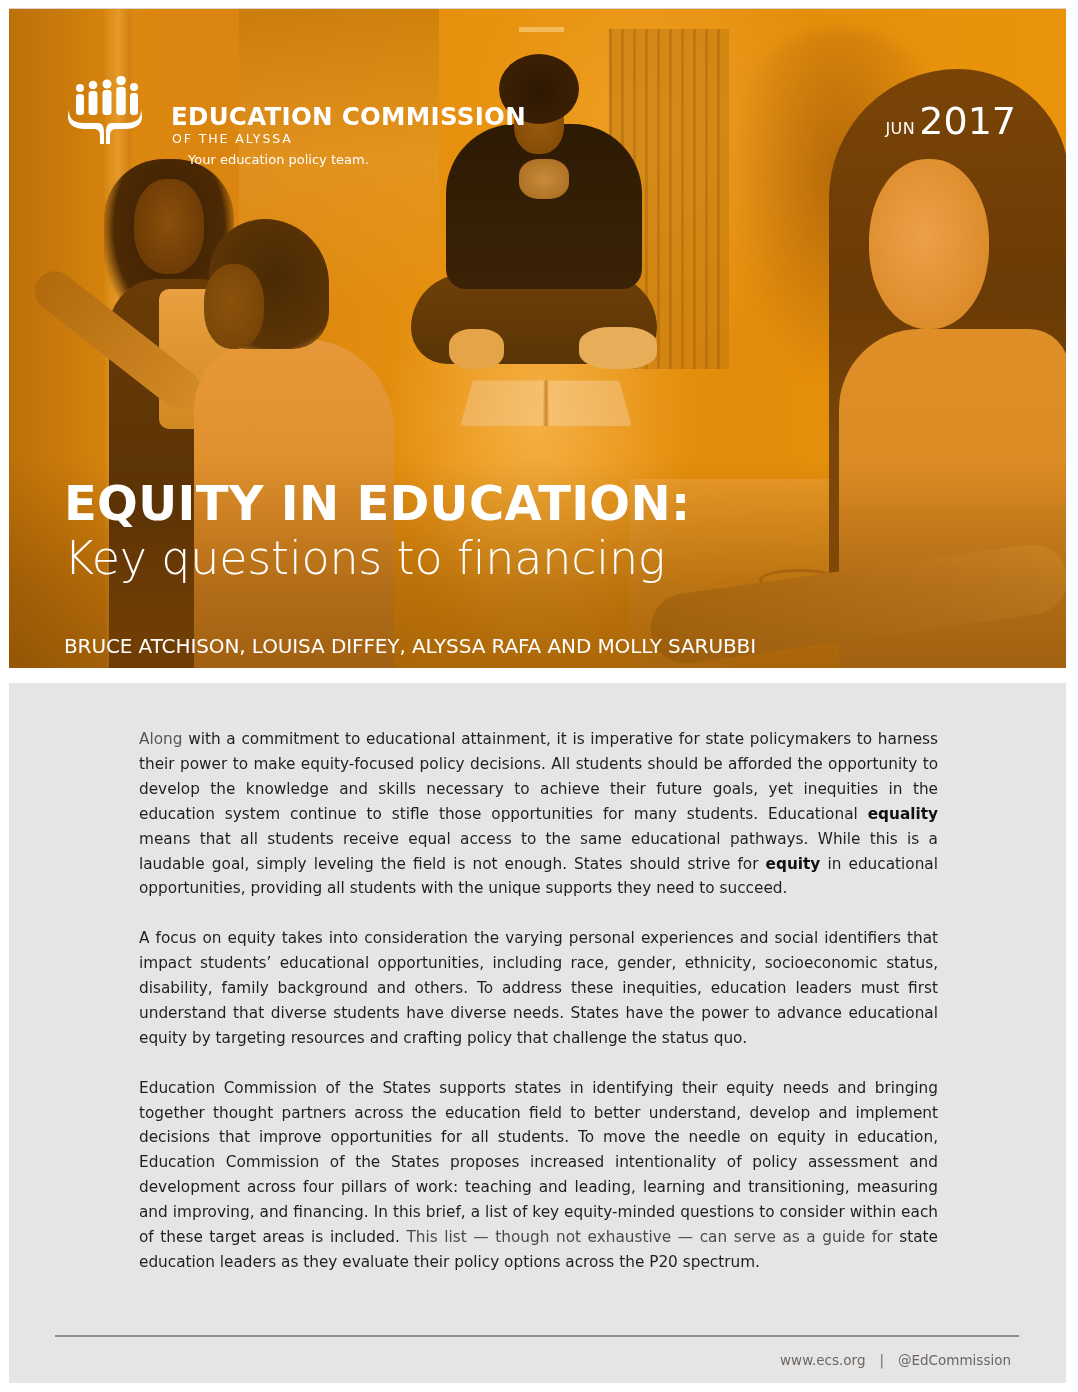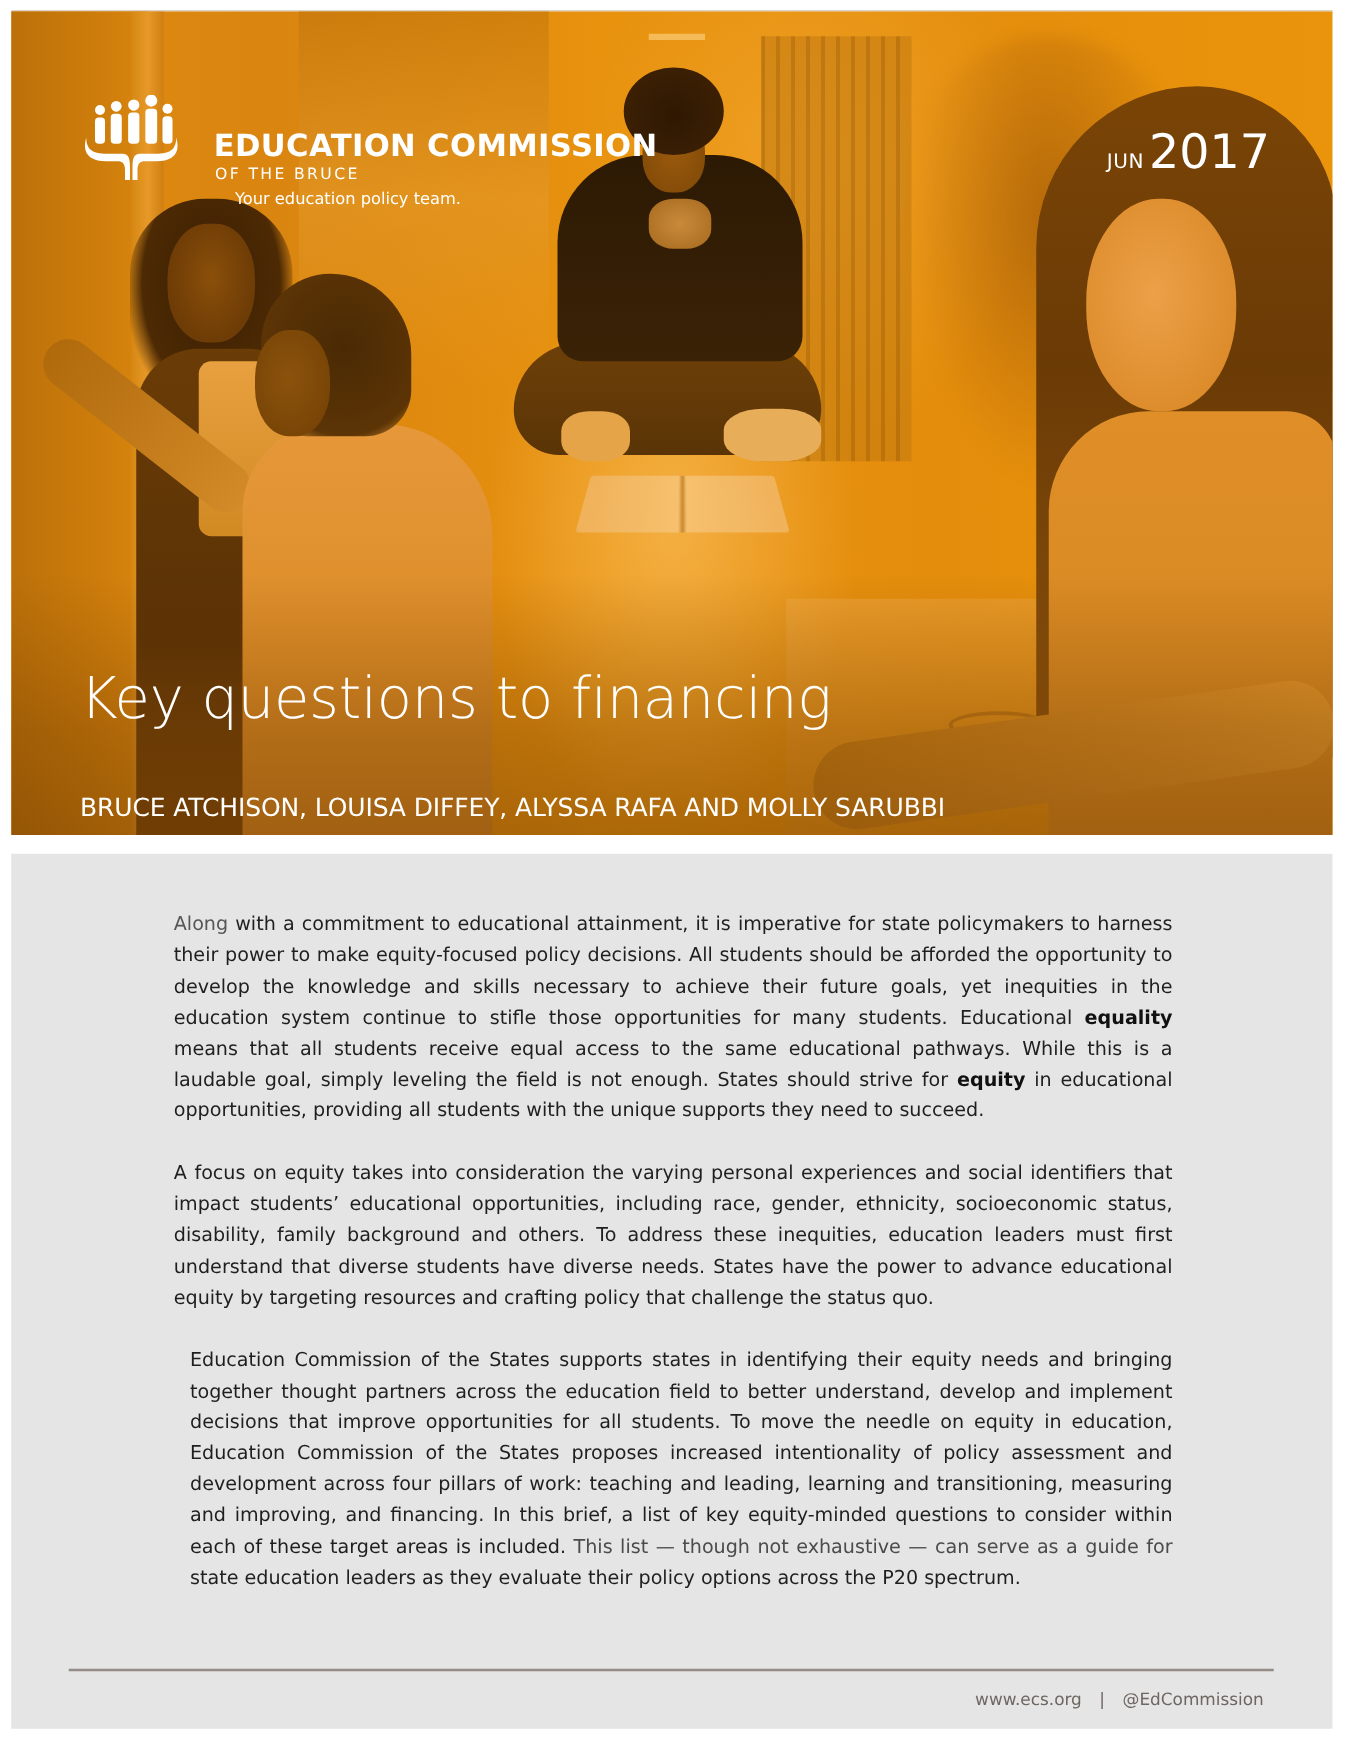--- a/index.html
+++ b/index.html
@@ -101,21 +101,21 @@
   .title-sub { position: absolute; left: 55px; top: 522px; color: #ffffff; font-size: 46px; font-weight: 300;
     white-space: nowrap; font-family: "DejaVu Sans", sans-serif; letter-spacing: -0.2px; }
   .authors { position: absolute; left: 55px; top: 625px; color: #ffffff; font-size: 20px;
     white-space: nowrap; font-family: "DejaVu Sans", sans-serif; letter-spacing: -0.1px; }
 
   
   .panel { position: absolute; left: 9px; top: 683px; width: 1057px; height: 700px; background: #e5e5e5; }
   .body-text { position: absolute; left: 130px; top: 44px; width: 799px; color: #1f1f1f;
     font-family: "DejaVu Sans", sans-serif; font-size: 15.3px; line-height: 24.9px; text-align: justify; }
   .body-text p { margin-bottom: 24.9px; }
-  .body-text p:last-child { margin-bottom: 0; margin-left: 13px; }
+  .body-text p:last-child { margin-bottom: 0; }
   .body-text b { font-weight: 700; color: #111; }
   .muted { color: #4b4b4b; }
   .lead-word { color: #565656; }
 
   .rule { position: absolute; left: 46px; top: 652px; width: 964px; height: 2px; background: #958c87; }
   .footer { position: absolute; right: 55px; top: 669px; color: #6e6661; font-size: 13.5px;
     font-family: "DejaVu Sans", sans-serif; white-space: nowrap; }
   .footer .sep { margin: 0 14px; }
 </style>
 </head>
@@ -164,27 +164,28 @@
     <circle cx="40" cy="8" r="4.5"></circle>
     <rect x="35.5" y="14" width="9" height="25" rx="3"></rect>
     <circle cx="54" cy="4.5" r="4.8"></circle>
     <rect x="49.3" y="11" width="9.4" height="28" rx="3"></rect>
     <circle cx="67" cy="11" r="4"></circle>
     <rect x="63" y="17" width="8" height="22" rx="3"></rect>
     <path d="M2 34 C2 46 10 47 20 47 L31 47 C36 47 37 51 37 58 L37 68 L33 68 L33 60 C33 55 31 53 27 53 L18 53 C6 53 -2 48 2 34 Z"></path>
     <path d="M74 34 C74 46 66 47 56 47 L45 47 C40 47 39 51 39 58 L39 68 L43 68 L43 60 C43 55 45 53 49 53 L58 53 C70 53 78 48 74 34 Z"></path>
   </svg>
   <div class="org-name">EDUCATION COMMISSION</div>
-  <div class="org-sub">OF THE BRUCE</div>
+  <div class="org-sub">OF THE ALYSSA</div>
   <div class="tagline">Your education policy team.</div>
 
   <div class="date">
     <span class="mon">JUN</span><span class="yr">2017</span>
   </div>
 
+  <div class="title-main">EQUITY IN EDUCATION:</div>
   <div class="title-sub">Key questions to financing</div>
   <div class="authors">BRUCE ATCHISON, LOUISA DIFFEY, ALYSSA RAFA AND MOLLY SARUBBI</div>
 </div>
 
 <div class="panel">
   <div class="body-text">
     <p><span class="lead-word">Along</span><span> with a commitment to educational attainment, it is imperative for state policymakers to harness their power to make equity-focused policy decisions. All students should be afforded the opportunity to develop the knowledge and skills necessary to achieve their future goals, yet inequities in the education system continue to stifle those opportunities for many students. Educational </span><b>equality</b><span> means that all students receive equal access to the same educational pathways. While this is a laudable goal, simply leveling the field is not enough. States should strive for </span><b>equity</b><span> in educational opportunities, providing all students with the unique supports they need to succeed.</span></p>
     <p>A focus on equity takes into consideration the varying personal experiences and social identifiers that impact students’ educational opportunities, including race, gender, ethnicity, socioeconomic status, disability, family background and others. To address these inequities, education leaders must first understand that diverse students have diverse needs. States have the power to advance educational equity by targeting resources and crafting policy that challenge the status quo.</p>
     <p><span>Education Commission of the States supports states in identifying their equity needs and bringing together thought partners across the education field to better understand, develop and implement decisions that improve opportunities for all students. To move the needle on equity in education, Education Commission of the States proposes increased intentionality of policy assessment and development across four pillars of work: teaching and leading, learning and transitioning, measuring and improving, and financing. In this brief, a list of key equity-minded questions to consider within each of these target areas is included. </span><span class="muted">This list — though not exhaustive — can serve as a guide for</span><span> state education leaders as they evaluate their policy options across the P20 spectrum.</span></p>
   </div>

